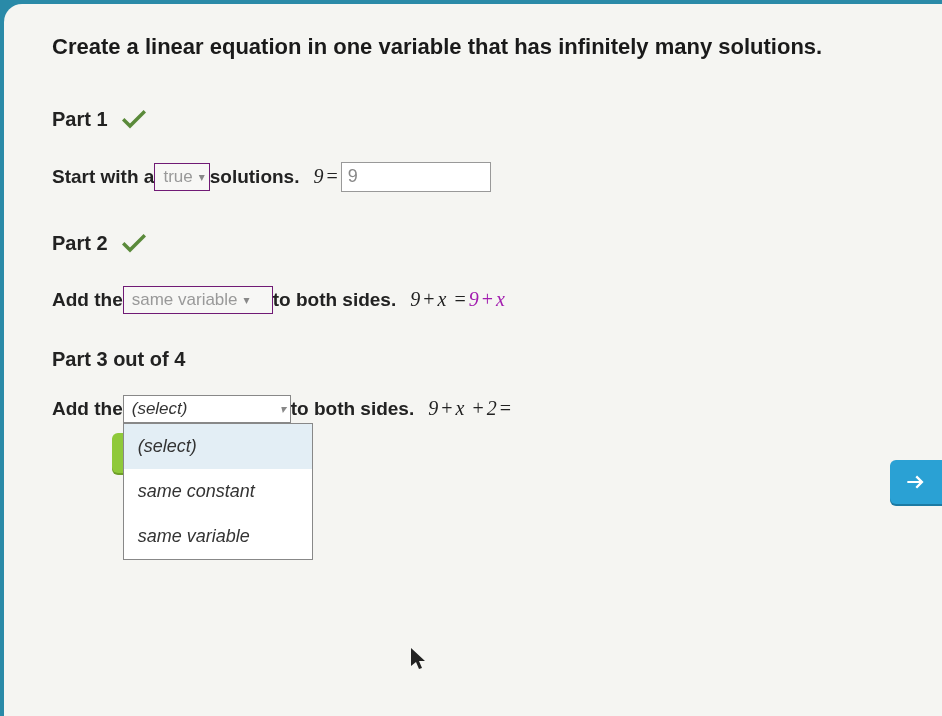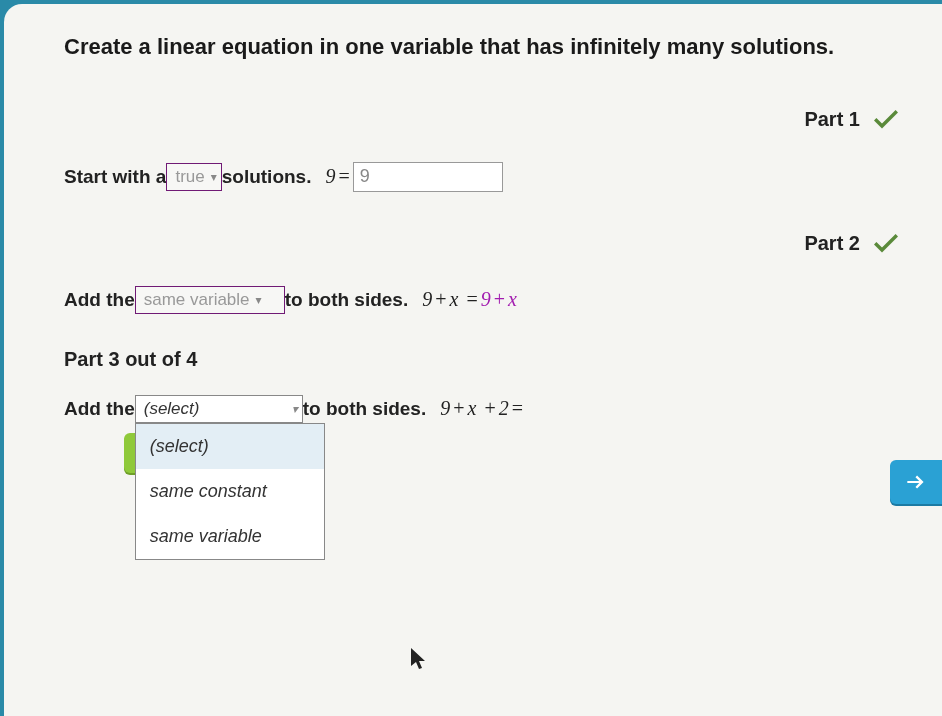--- a/index.html
+++ b/index.html
@@ -16,37 +16,36 @@
       position: relative;
     }
     .outer-frame {
       background: #2a8aa8;
       padding: 4px 0 0 4px;
       height: 100%;
     }
     .content-panel {
       background: #f5f5f2;
       border-radius: 18px 0 0 0;
-      padding: 28px 40px 40px 60px;
+      padding: 28px 40px 40px 48px;
       height: 100%;
       position: relative;
     }
     .question-title {
       font-size: 22px;
       font-weight: 700;
       color: #1a1a1a;
       margin-bottom: 40px;
       line-height: 1.35;
     }
     .part-header {
       display: flex;
       align-items: center;
       gap: 10px;
       margin-bottom: 14px;
-      justify-content: flex-end;
     }
     .part-label {
       font-size: 20px;
       font-weight: 700;
       color: #222;
     }
     .part-label-normal {
       font-size: 20px;
       font-weight: 600;
       color: #222;

